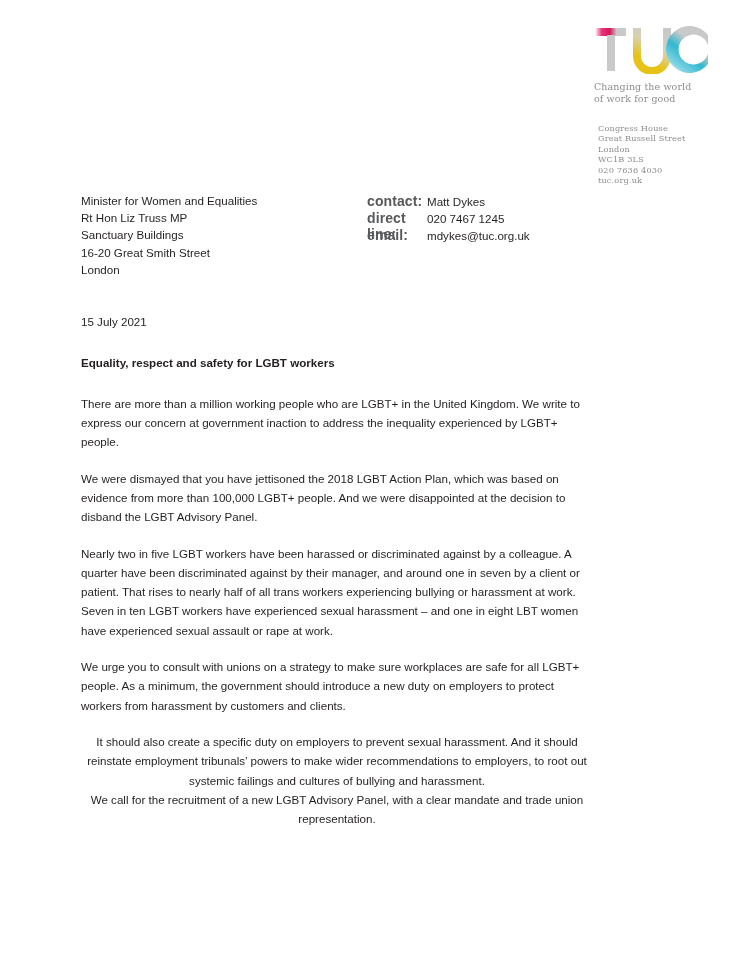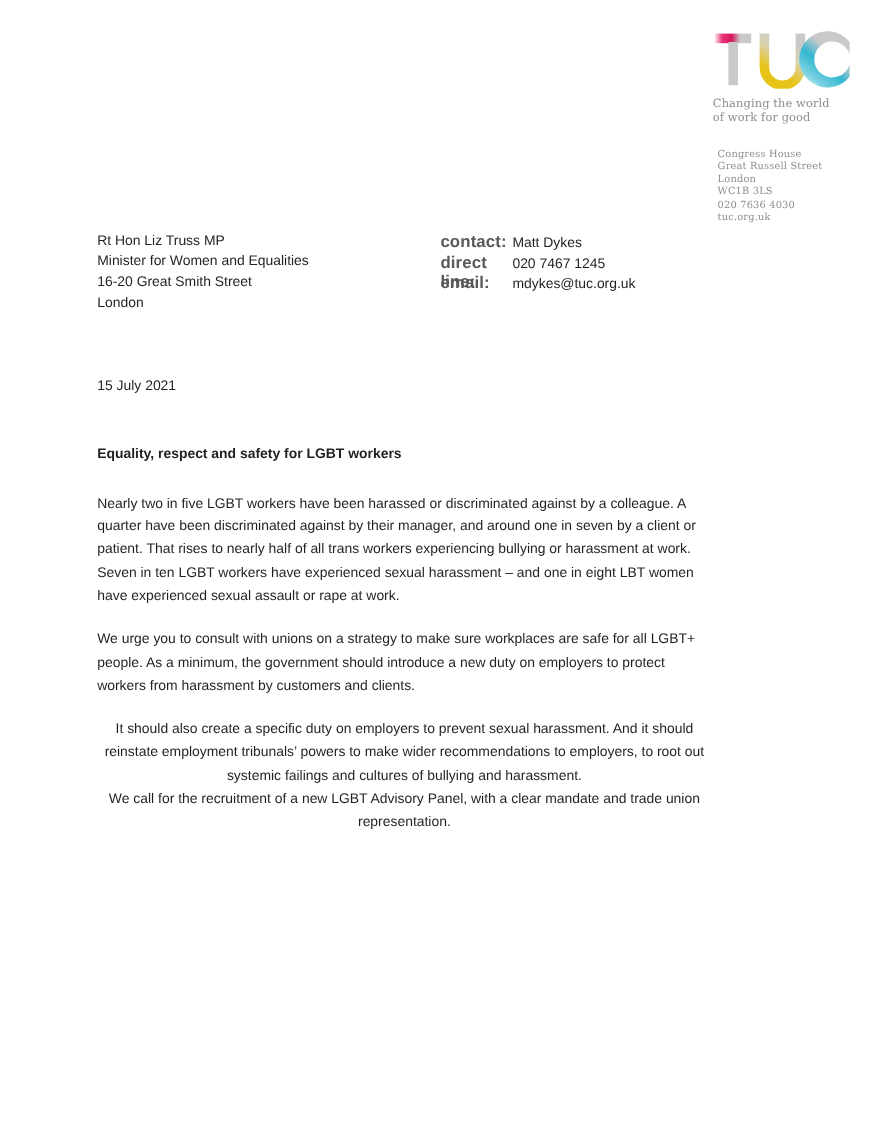--- a/index.html
+++ b/index.html
@@ -101,21 +101,21 @@
     line-height: 17.4px;
     color: #231f20;
   }
   .letter-salutation {
     margin-top: 24px;
     font-size: 11.6px;
     line-height: 17.4px;
     color: #231f20;
   }
   .letter-subject {
-    margin-top: 40px;
+    margin-top: 24px;
     font-size: 11.6px;
     line-height: 17.4px;
     font-weight: bold;
     color: #231f20;
   }
   .letter-body { margin-top: 22px; }
   .letter-para {
     font-size: 11.6px;
     line-height: 19.3px;
     color: #231f20;
@@ -170,22 +170,23 @@
   <div class="org-address">
     <div>Congress House</div>
     <div>Great Russell Street</div>
     <div>London</div>
     <div>WC1B 3LS</div>
     <div>020 7636 4030</div>
     <div>tuc.org.uk</div>
   </div>
 
   <div class="recipient">
+    <div>Minister for Women and Equalities</div>
     <div>Rt Hon Liz Truss MP</div>
-    <div>Minister for Women and Equalities</div>
+    <div>Sanctuary Buildings</div>
     <div>16-20 Great Smith Street</div>
     <div>London</div>
   </div>
 
   <div class="contact-block">
     <div class="contact-row">
       <span class="contact-label">contact:</span>
       <span class="contact-value">Matt Dykes</span>
     </div>
     <div class="contact-row">
@@ -195,19 +196,21 @@
     <div class="contact-row">
       <span class="contact-label">email:</span>
       <span class="contact-value">mdykes@tuc.org.uk</span>
     </div>
   </div>
 
   <div class="letter">
     <div class="letter-date">15 July 2021</div>
     <div class="letter-subject">Equality, respect and safety for LGBT workers</div>
     <div class="letter-body">
+      <p class="letter-para">There are more than a million working people who are LGBT+ in the United Kingdom. We write to express our concern at government inaction to address the inequality experienced by LGBT+ people.</p>
+      <p class="letter-para">We were dismayed that you have jettisoned the 2018 LGBT Action Plan, which was based on evidence from more than 100,000 LGBT+ people. And we were disappointed at the decision to disband the LGBT Advisory Panel.</p>
       <p class="letter-para">Nearly two in five LGBT workers have been harassed or discriminated against by a colleague. A quarter have been discriminated against by their manager, and around one in seven by a client or patient. That rises to nearly half of all trans workers experiencing bullying or harassment at work. Seven in ten LGBT workers have experienced sexual harassment – and one in eight LBT women have experienced sexual assault or rape at work.</p>
       <p class="letter-para">We urge you to consult with unions on a strategy to make sure workplaces are safe for all LGBT+ people. As a minimum, the government should introduce a new duty on employers to protect workers from harassment by customers and clients.</p>
       <p class="letter-para">It should also create a specific duty on employers to prevent sexual harassment. And it should reinstate employment tribunals’ powers to make wider recommendations to employers, to root out systemic failings and cultures of bullying and harassment.<br>We call for the recruitment of a new LGBT Advisory Panel, with a clear mandate and trade union representation.</p>
     </div>
   </div>
 
 </div>
 
 </body></html>

